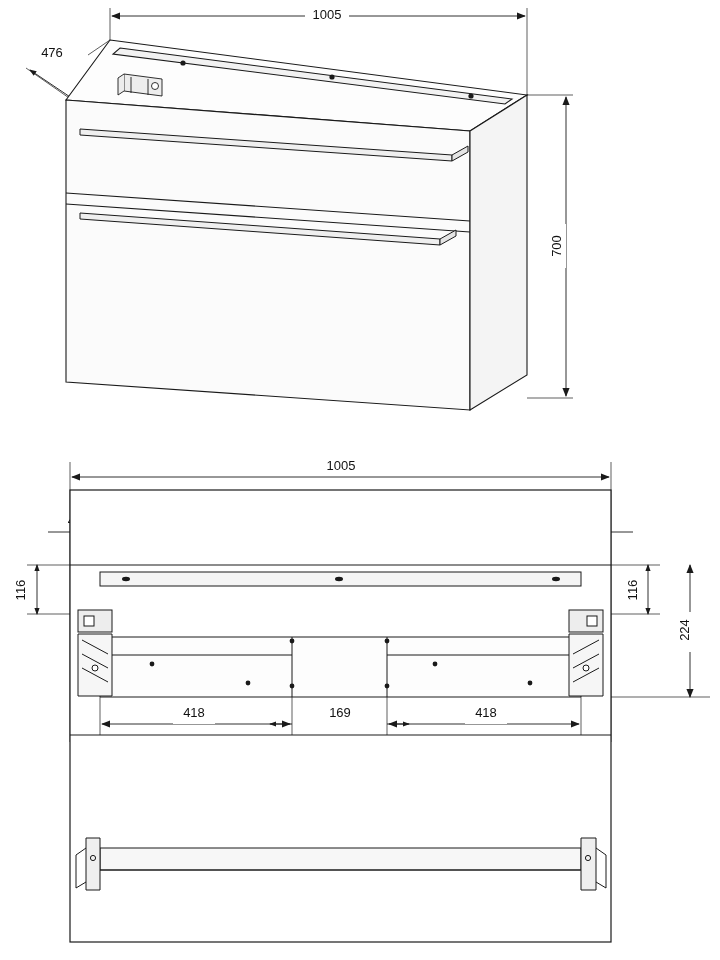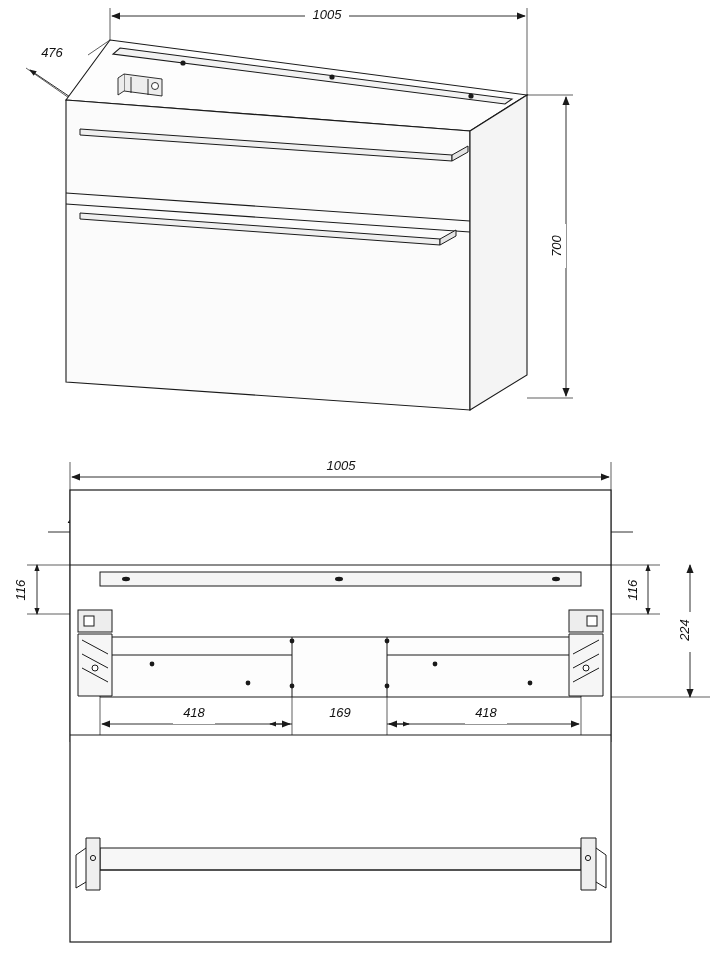--- a/index.html
+++ b/index.html
@@ -12,21 +12,20 @@
     height: 960px;
     font-family: "Liberation Sans", sans-serif;
     color: #1a1a1a;
     overflow: hidden;
   }
   #sheet {
     position: relative;
     width: 720px;
     height: 960px;
     background: #ffffff;
-    font-style: italic;
   }
   svg#drawing {
     display: block;
     width: 720px;
     height: 960px;
   }
   .dimtext {
     font-family: "Liberation Sans", sans-serif;
     font-size: 13px;
     fill: #111111;

